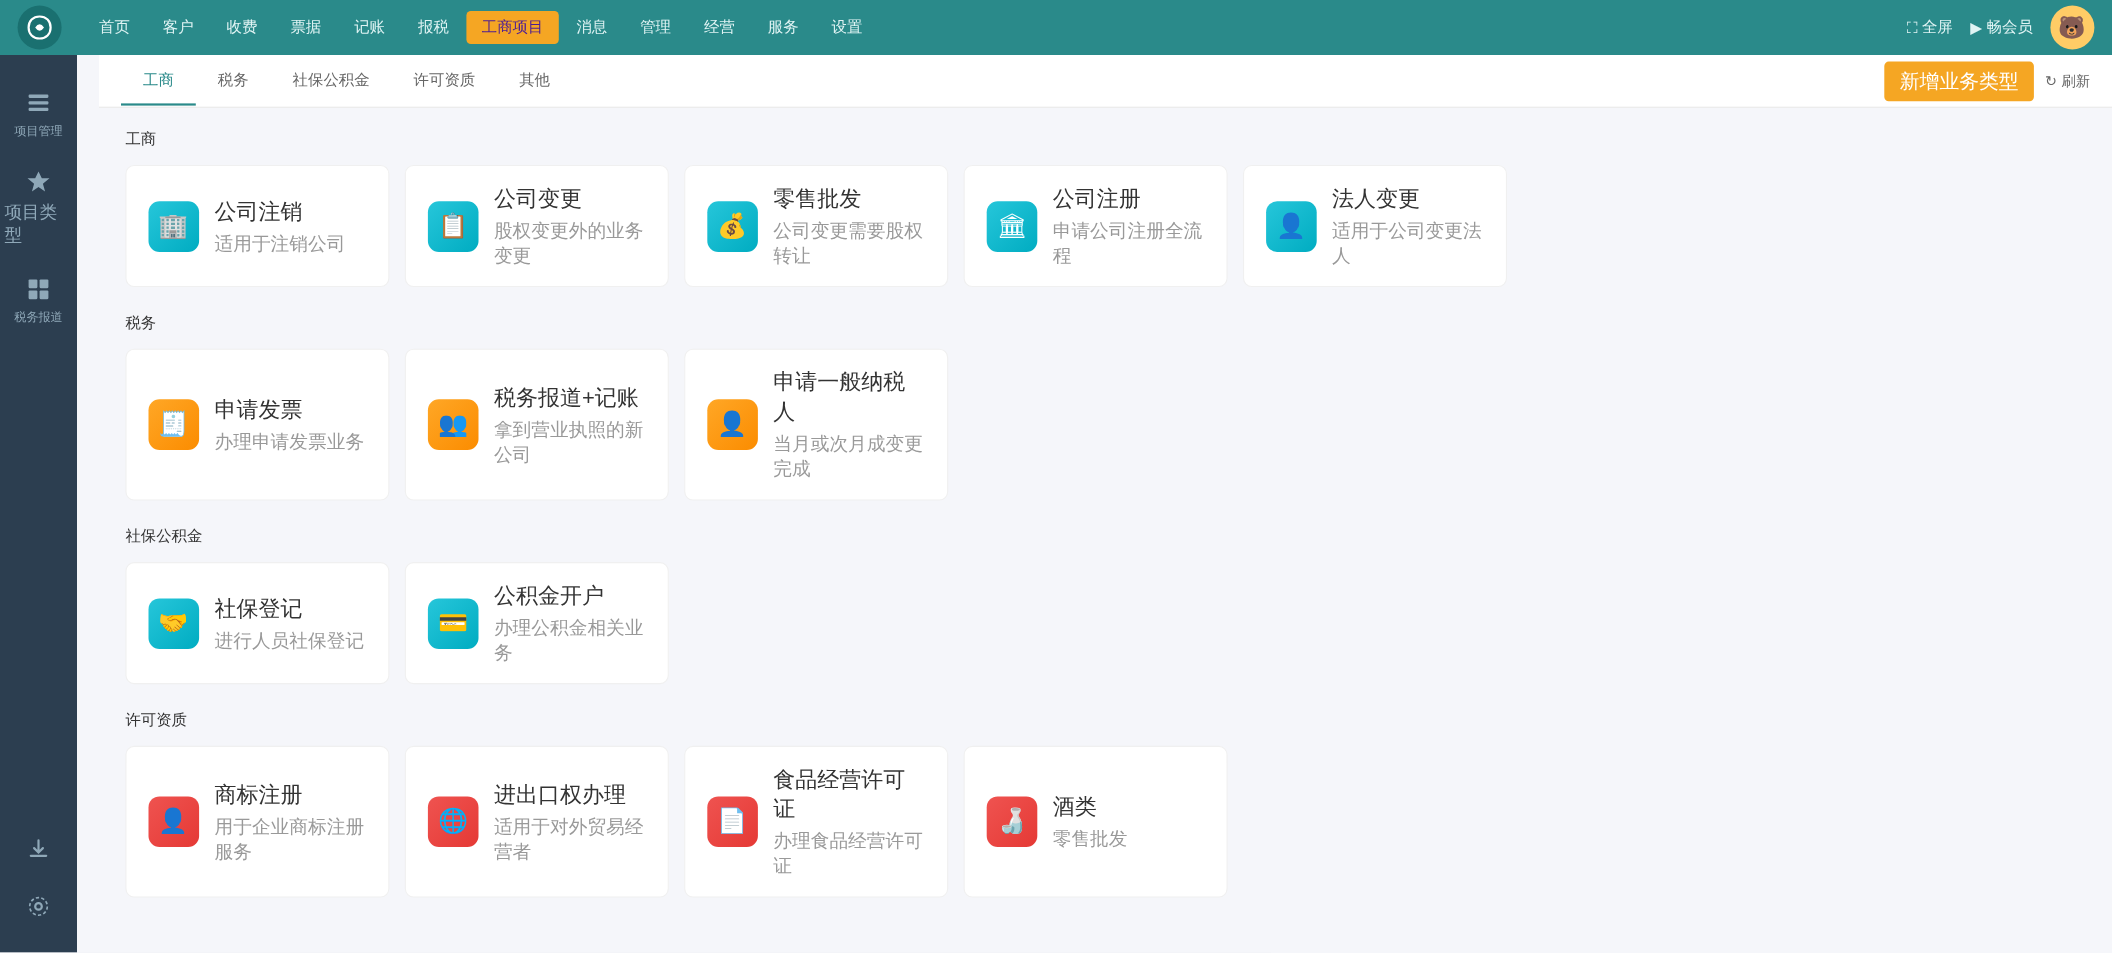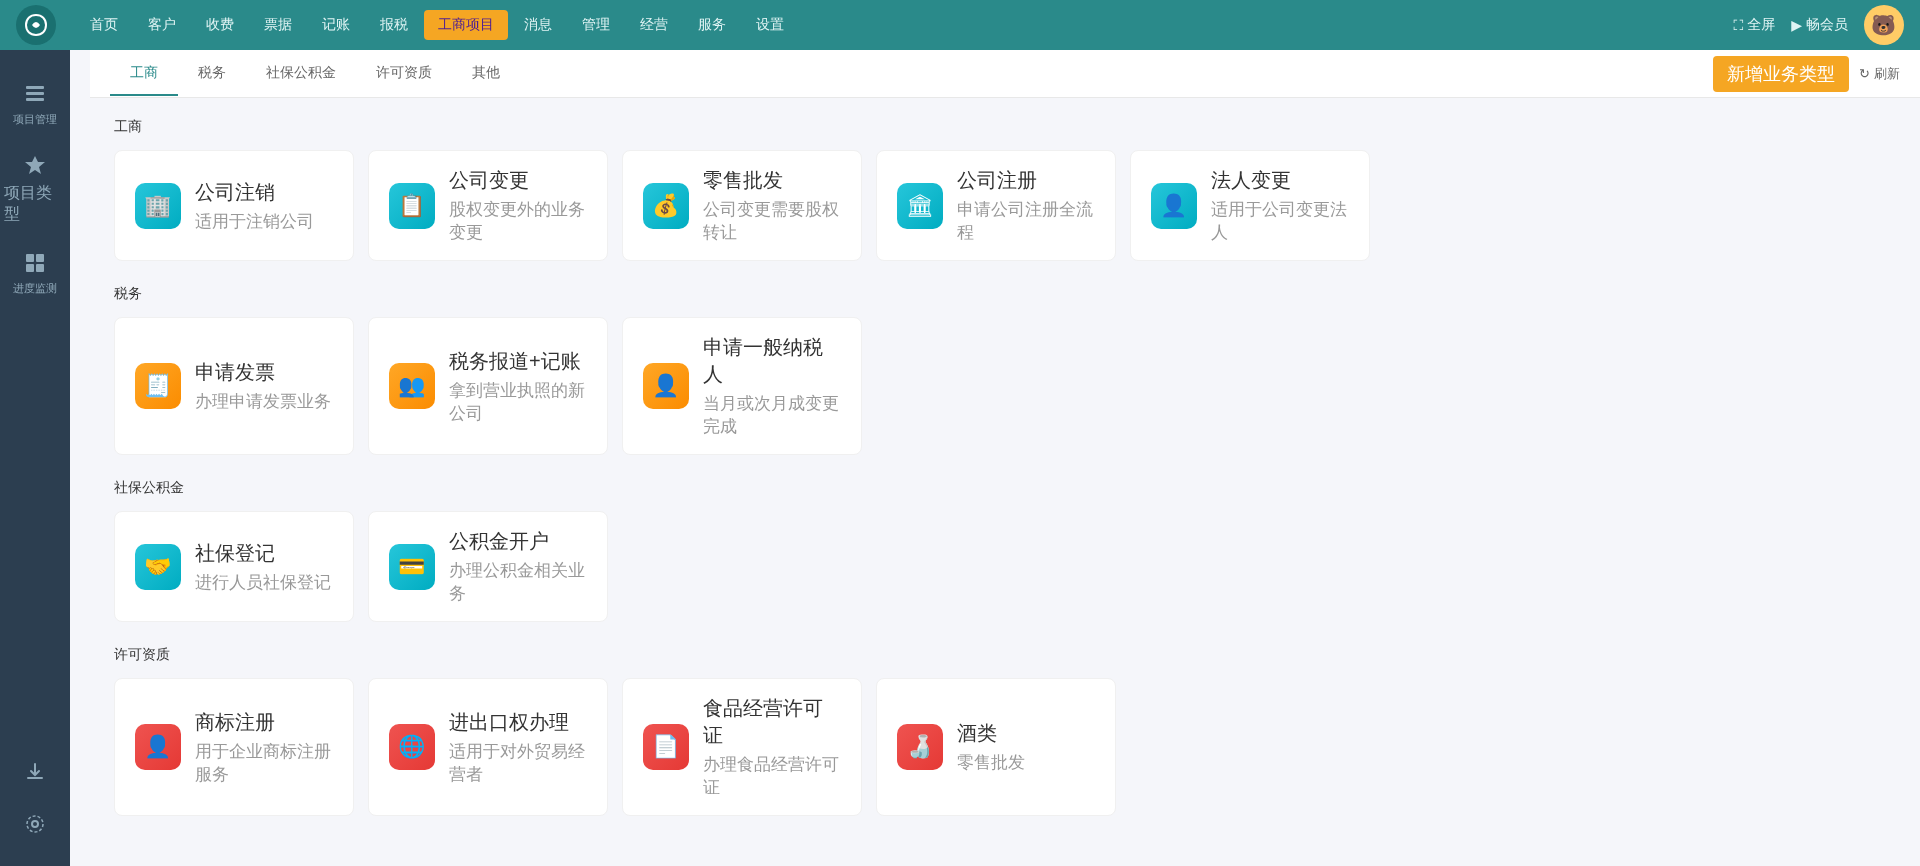--- a/index.html
+++ b/index.html
@@ -288,21 +288,21 @@
     </div>
     <div class="sidebar-item">
       <div class="sidebar-icon">
         <svg width="22" height="22" viewBox="0 0 22 22" fill="none">
           <rect x="2" y="2" width="8" height="8" rx="1" fill="#8fa8b8"></rect>
           <rect x="12" y="2" width="8" height="8" rx="1" fill="#8fa8b8"></rect>
           <rect x="2" y="12" width="8" height="8" rx="1" fill="#8fa8b8"></rect>
           <rect x="12" y="12" width="8" height="8" rx="1" fill="#8fa8b8"></rect>
         </svg>
       </div>
-      <span style="color:#8fa8b8;font-size:11px;">进度监测</span>
+      <span style="color:#8fa8b8;font-size:11px;">税务报道</span>
     </div>
     <div class="sidebar-bottom">
       <div class="sidebar-item">
         <div class="sidebar-icon">
           <svg width="20" height="20" viewBox="0 0 20 20" fill="none">
             <path d="M10 2v10M6 9l4 4 4-4M3 16h14" stroke="#8fa8b8" stroke-width="2" stroke-linecap="round"></path>
           </svg>
         </div>
       </div>
       <div class="sidebar-item">

